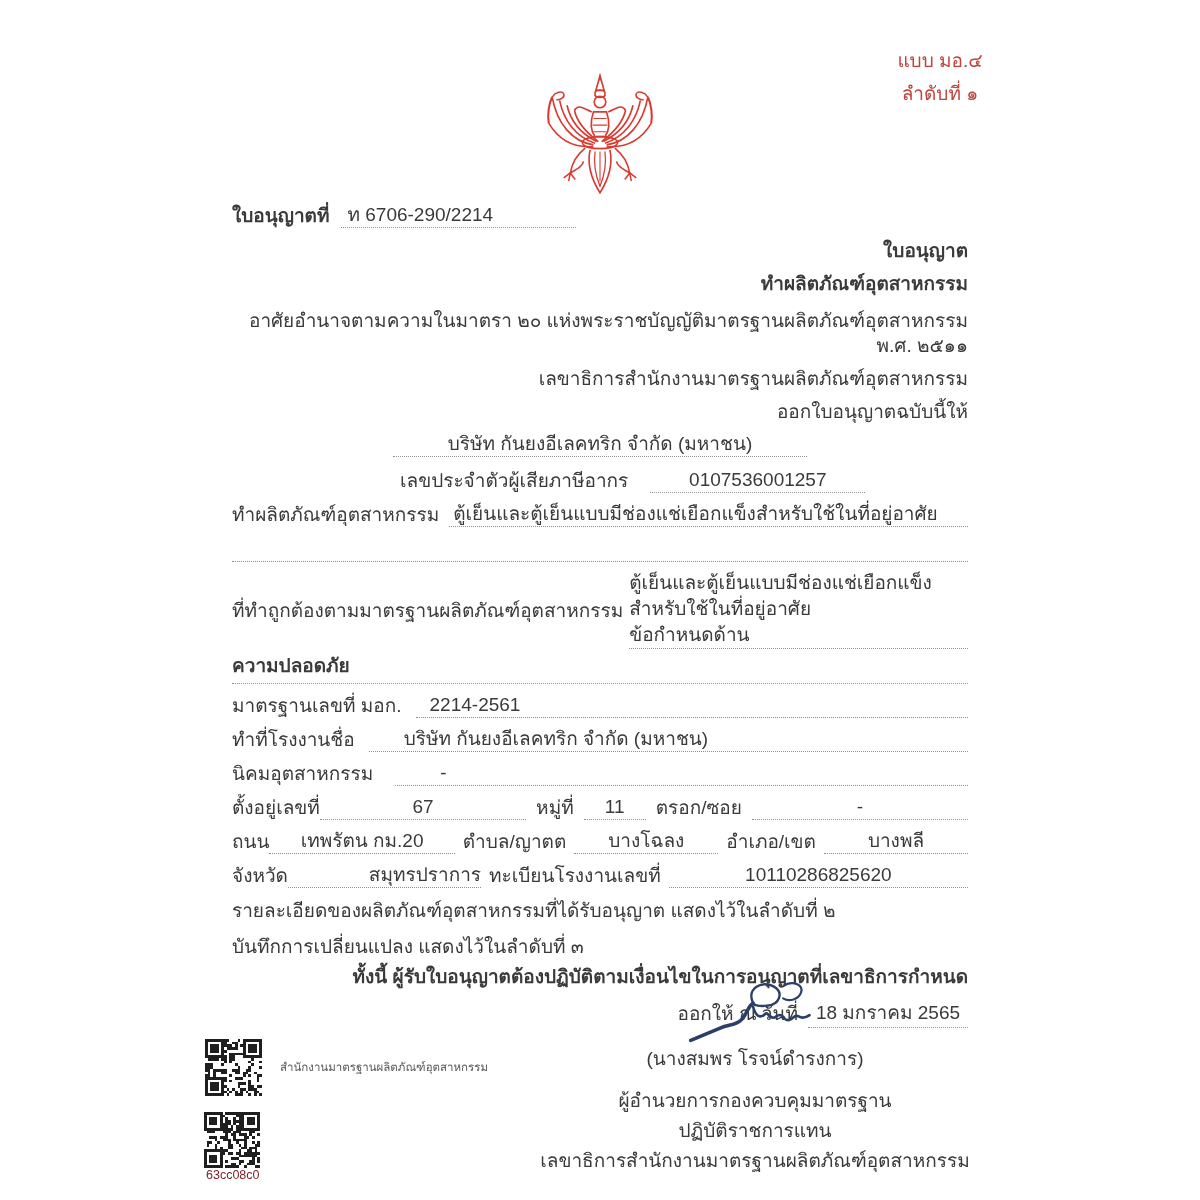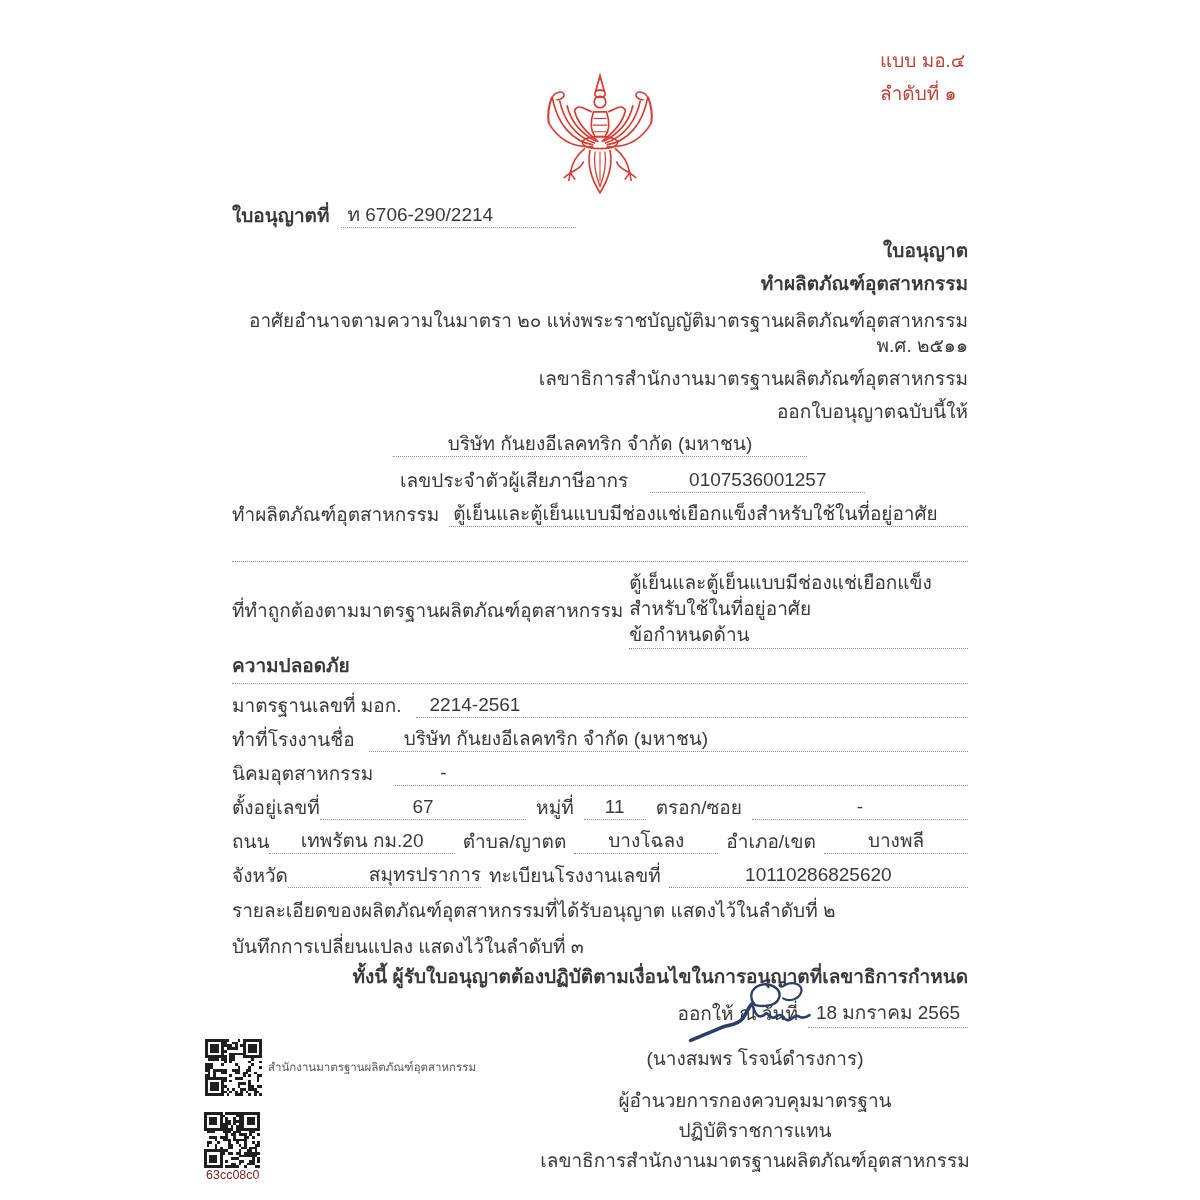--- a/index.html
+++ b/index.html
@@ -12,21 +12,21 @@
     color:#3a3a3a;
     font-size:19px;
     overflow:hidden;
   }
   .red { color:#c0443c; }
   .bold { font-weight:bold; }
 
   
   .form-code-block {
     position:absolute; top:44px; left:880px; width:120px;
-    text-align:left; line-height:33px; font-size:19px;
+    text-align:center; line-height:33px; font-size:19px;
   }
 
   
   .emblem-wrap { position:absolute; top:55px; left:534px; width:132px; height:160px; }
 
   
   .content { position:absolute; left:232px; top:194px; width:736px; }
 
   .row { display:flex; align-items:flex-end; line-height:24px; margin-top:9px; min-height:25px; }
   .label { white-space:nowrap; }
@@ -80,21 +80,21 @@
   .signature-wrap { position:absolute; left:683px; top:978px; width:145px; height:70px; }
   .signer-block { position:absolute; left:540px; top:1044px; width:430px; text-align:center; }
   .signer-block .name { line-height:30px; }
   .signer-block .t1 { margin-top:12px; line-height:30px; }
   .signer-block .t2 { line-height:30px; }
   .signer-block .t3 { line-height:30px; }
 
   
   .qr1 { position:absolute; left:205px; top:1039px; width:57px; height:57px; }
   .qr2 { position:absolute; left:204px; top:1112px; width:56px; height:56px; }
-  .qr-agency-label { position:absolute; left:268px; top:1058px; font-size:11.5px; color:#5a5a5a; }
+  .qr-agency-label { position:absolute; left:280px; top:1058px; font-size:11.5px; color:#5a5a5a; }
   .qr-doc-code { position:absolute; left:206px; top:1168px; font-size:12.5px; color:#7f1d1d; }
 </style>
 </head>
 <body>
 
 <div class="page">
 
   <div class="form-code-block red">
     <div>แบบ มอ.๔</div>
     <div>ลำดับที่ ๑</div>

